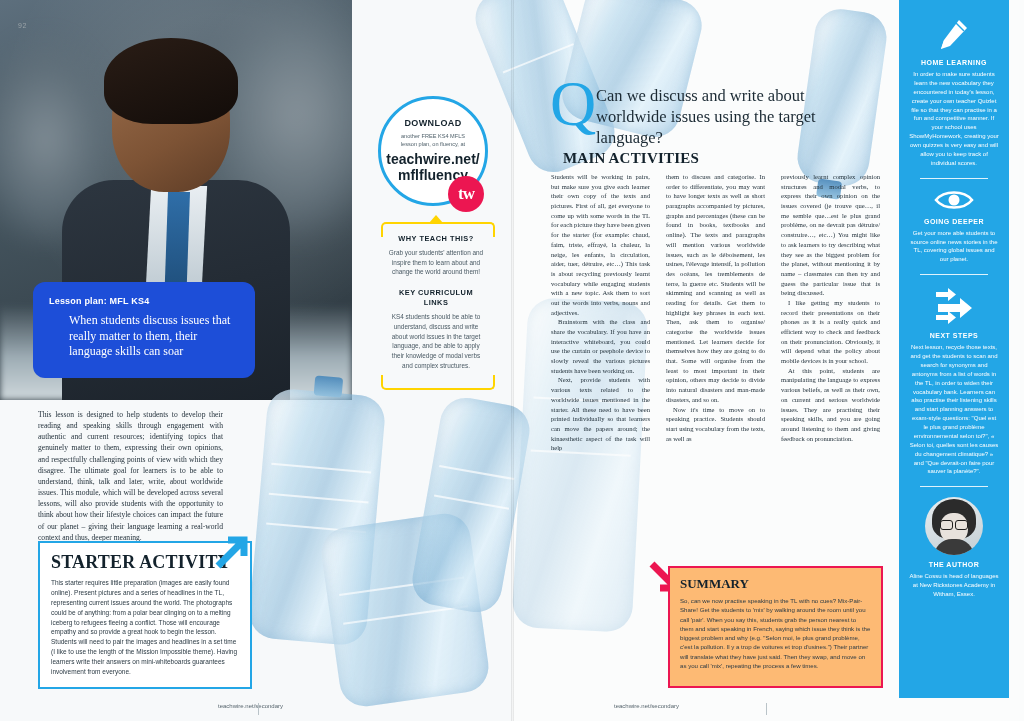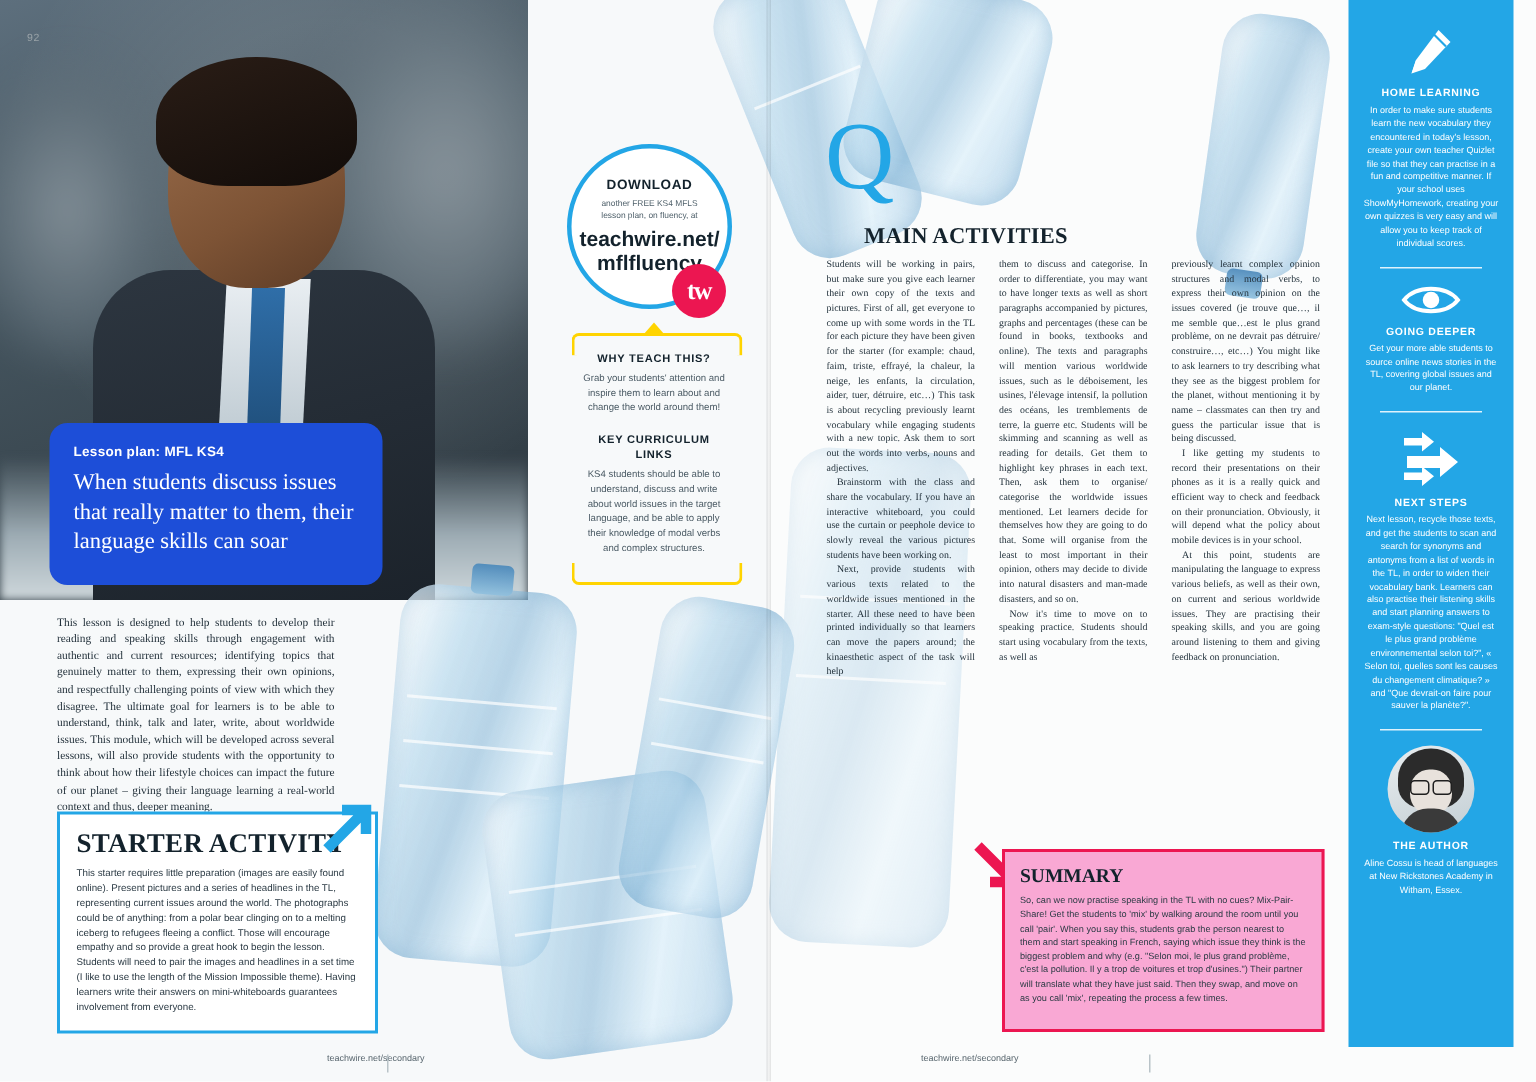--- a/index.html
+++ b/index.html
@@ -51,21 +51,21 @@
   
   .title-block {
     position: absolute; left: 33px; top: 282px; width: 222px; padding: 14px 16px 18px 16px;
     background: #1d4ed8; color: #ffffff; border-radius: 12px;
   }
   .kicker { font-size: 9px; font-weight: 700; letter-spacing: .2px; margin-bottom: 7px; }
   .headline {
     font-family: "Liberation Serif", serif; font-weight: 700; font-size: 29px; line-height: 1.02;
     letter-spacing: -.4px; margin-bottom: 7px;
   }
-  .standfirst { font-family: "Liberation Serif", serif; font-size: 15px; line-height: 1.30; }
+  .standfirst { font-family: "Liberation Serif", serif; font-size: 12px; line-height: 1.30; margin-left: 20px; }
 
   
   .intro {
     position: absolute; left: 38px; top: 409px; width: 185px;
     font-family: "Liberation Serif", serif; font-size: 7.6px; line-height: 1.47; color: #24323c;
     text-align: justify;
   }
 
   
   .starter {
@@ -127,34 +127,34 @@
   
   .q-mark {
     position: absolute; left: 550px; top: 78px;
     font-family: "Liberation Serif", serif; font-size: 64px; line-height: .82; color: #23a6e6; font-weight: 400;
   }
   .q-text {
     position: absolute; left: 596px; top: 86px; width: 262px;
     font-family: "Liberation Serif", serif; font-size: 16.5px; line-height: 1.26; color: #1b2a34;
   }
   .sec-head {
-    position: absolute; left: 576px; top: 150px;
+    position: absolute; left: 563px; top: 150px;
     font-family: "Liberation Serif", serif; font-weight: 700; font-size: 15px; color: #13222c; letter-spacing: .2px;
   }
 
   
   .cols { position: absolute; left: 551px; top: 172px; width: 330px; height: 375px; display: flex; gap: 16px; }
   .col { width: 99px; font-family: "Liberation Serif", serif; font-size: 6.6px; line-height: 1.47;
          color: #23323c; text-align: justify; }
   .col p + p { text-indent: 7px; }
 
   
   .summary {
     position: absolute; left: 668px; top: 566px; width: 215px; height: 122px;
-    border: 2px solid #ec1651; background: #f9a8d4; padding: 8px 10px;
+    border: 2px solid #ec1651; background: #fdba74; padding: 8px 10px;
   }
   .summary h3 { font-family: "Liberation Serif", serif; font-weight: 700; font-size: 13px; color: #13222c; margin-bottom: 4px; }
   .summary p { font-size: 6.1px; line-height: 1.52; color: #2b3a44; }
   .arrow-pink { position: absolute; left: 644px; top: 556px; width: 40px; height: 40px; color: #ec1651; }
 
   
   .sidebar {
     position: absolute; left: 899px; top: 0; width: 110px; height: 698px;
     background: #23a6e6; color: #ffffff; padding: 18px 10px 10px 10px; text-align: center;
   }
@@ -263,20 +263,21 @@
 
   <div class="ybox">
     <div class="tick"></div>
     <div class="y-h">WHY TEACH THIS?</div>
     <div class="y-p">Grab your students' attention and inspire them to learn about and change the world around them!</div>
     <div class="y-h">KEY CURRICULUM LINKS</div>
     <div class="y-p">KS4 students should be able to understand, discuss and write about world issues in the target language, and be able to apply their knowledge of modal verbs and complex structures.</div>
   </div>
 
   <div class="q-mark">Q</div>
+  <div class="q-text">Can we discuss and write about worldwide issues using the target language?</div>
   <div class="sec-head">MAIN ACTIVITIES</div>
 
   <div class="cols">
     <div class="col">
       <p>Students will be working in pairs, but make sure you give each learner their own copy of the texts and pictures. First of all, get everyone to come up with some words in the TL for each picture they have been given for the starter (for example: chaud, faim, triste, effrayé, la chaleur, la neige, les enfants, la circulation, aider, tuer, détruire, etc…) This task is about recycling previously learnt vocabulary while engaging students with a new topic. Ask them to sort out the words into verbs, nouns and adjectives.</p>
       <p>Brainstorm with the class and share the vocabulary. If you have an interactive whiteboard, you could use the curtain or peephole device to slowly reveal the various pictures students have been working on.</p>
       <p>Next, provide students with various texts related to the worldwide issues mentioned in the starter. All these need to have been printed individually so that learners can move the papers around; the kinaesthetic aspect of the task will help</p>
     </div>
     <div class="col">
       <p>them to discuss and categorise. In order to differentiate, you may want to have longer texts as well as short paragraphs accompanied by pictures, graphs and percentages (these can be found in books, textbooks and online). The texts and paragraphs will mention various worldwide issues, such as le déboisement, les usines, l'élevage intensif, la pollution des océans, les tremblements de terre, la guerre etc. Students will be skimming and scanning as well as reading for details. Get them to highlight key phrases in each text. Then, ask them to organise/ categorise the worldwide issues mentioned. Let learners decide for themselves how they are going to do that. Some will organise from the least to most important in their opinion, others may decide to divide into natural disasters and man-made disasters, and so on.</p>

